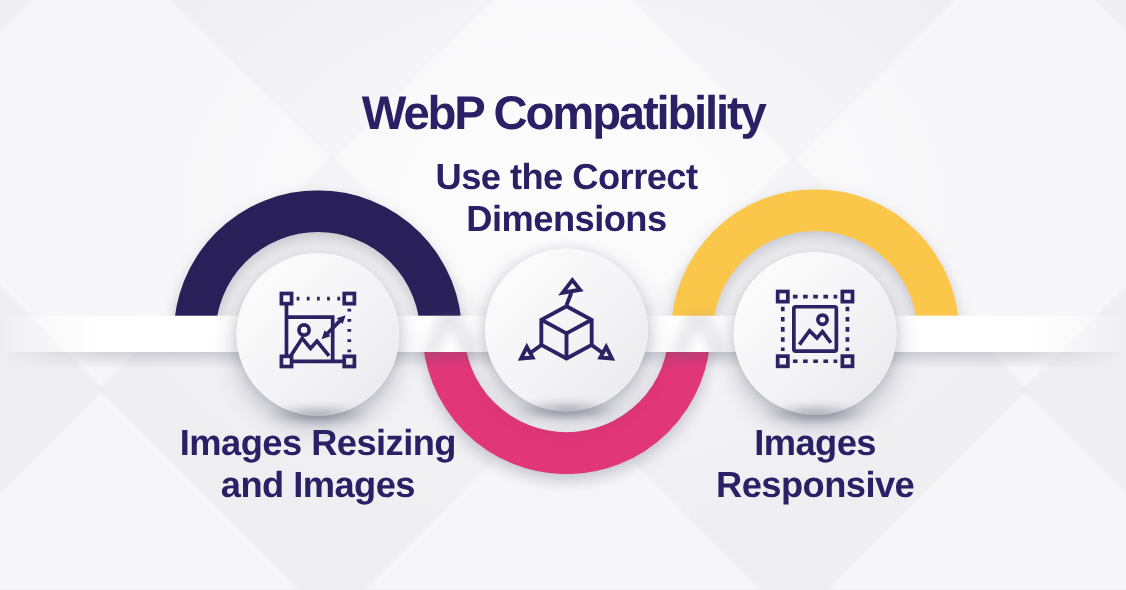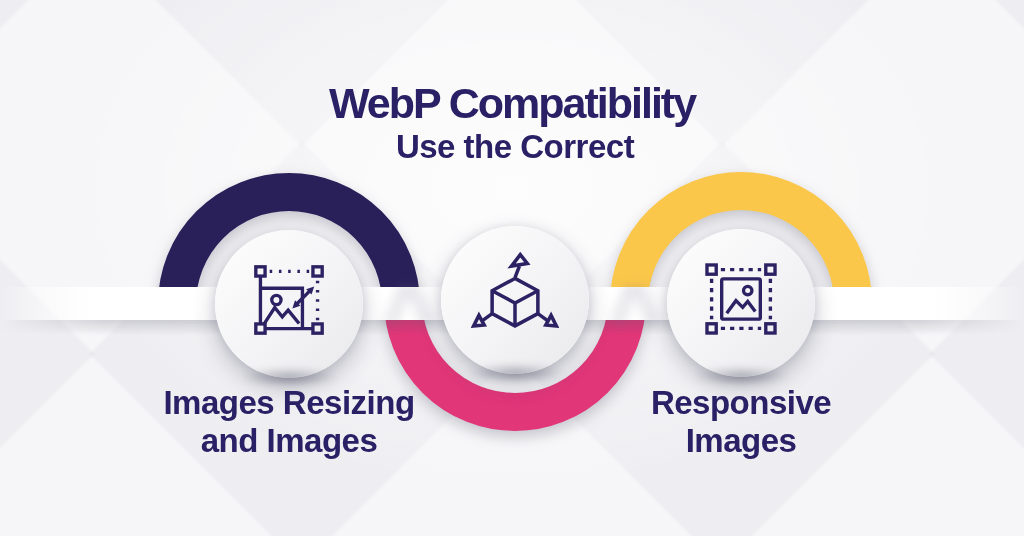--- a/index.html
+++ b/index.html
@@ -121,21 +121,22 @@
       <rect class="icon-stroke" x="27" y="26" width="46" height="48" rx="2"></rect>
       <polyline class="icon-stroke" points="33,67 44,52 52,60 58,53 67,65"></polyline>
       <circle class="icon-stroke" cx="58" cy="40" r="5"></circle>
     </svg>
   </div>
 
   <div class="step-label" style="left:69px;top:384px;">
     <div>Images Resizing</div>
     <div>and Images</div>
   </div>
-  <div class="step-label" style="left:295px;top:128px;">
+  <div class="step-label" style="left:295px;top:142px;">
     <div>Use the Correct</div>
+    <div>Dimensions</div>
   </div>
   <div class="step-label" style="left:521px;top:384px;">
+    <div>Images</div>
     <div>Responsive</div>
-    <div>Images</div>
   </div>
 
 </div>
 
 </body></html>

